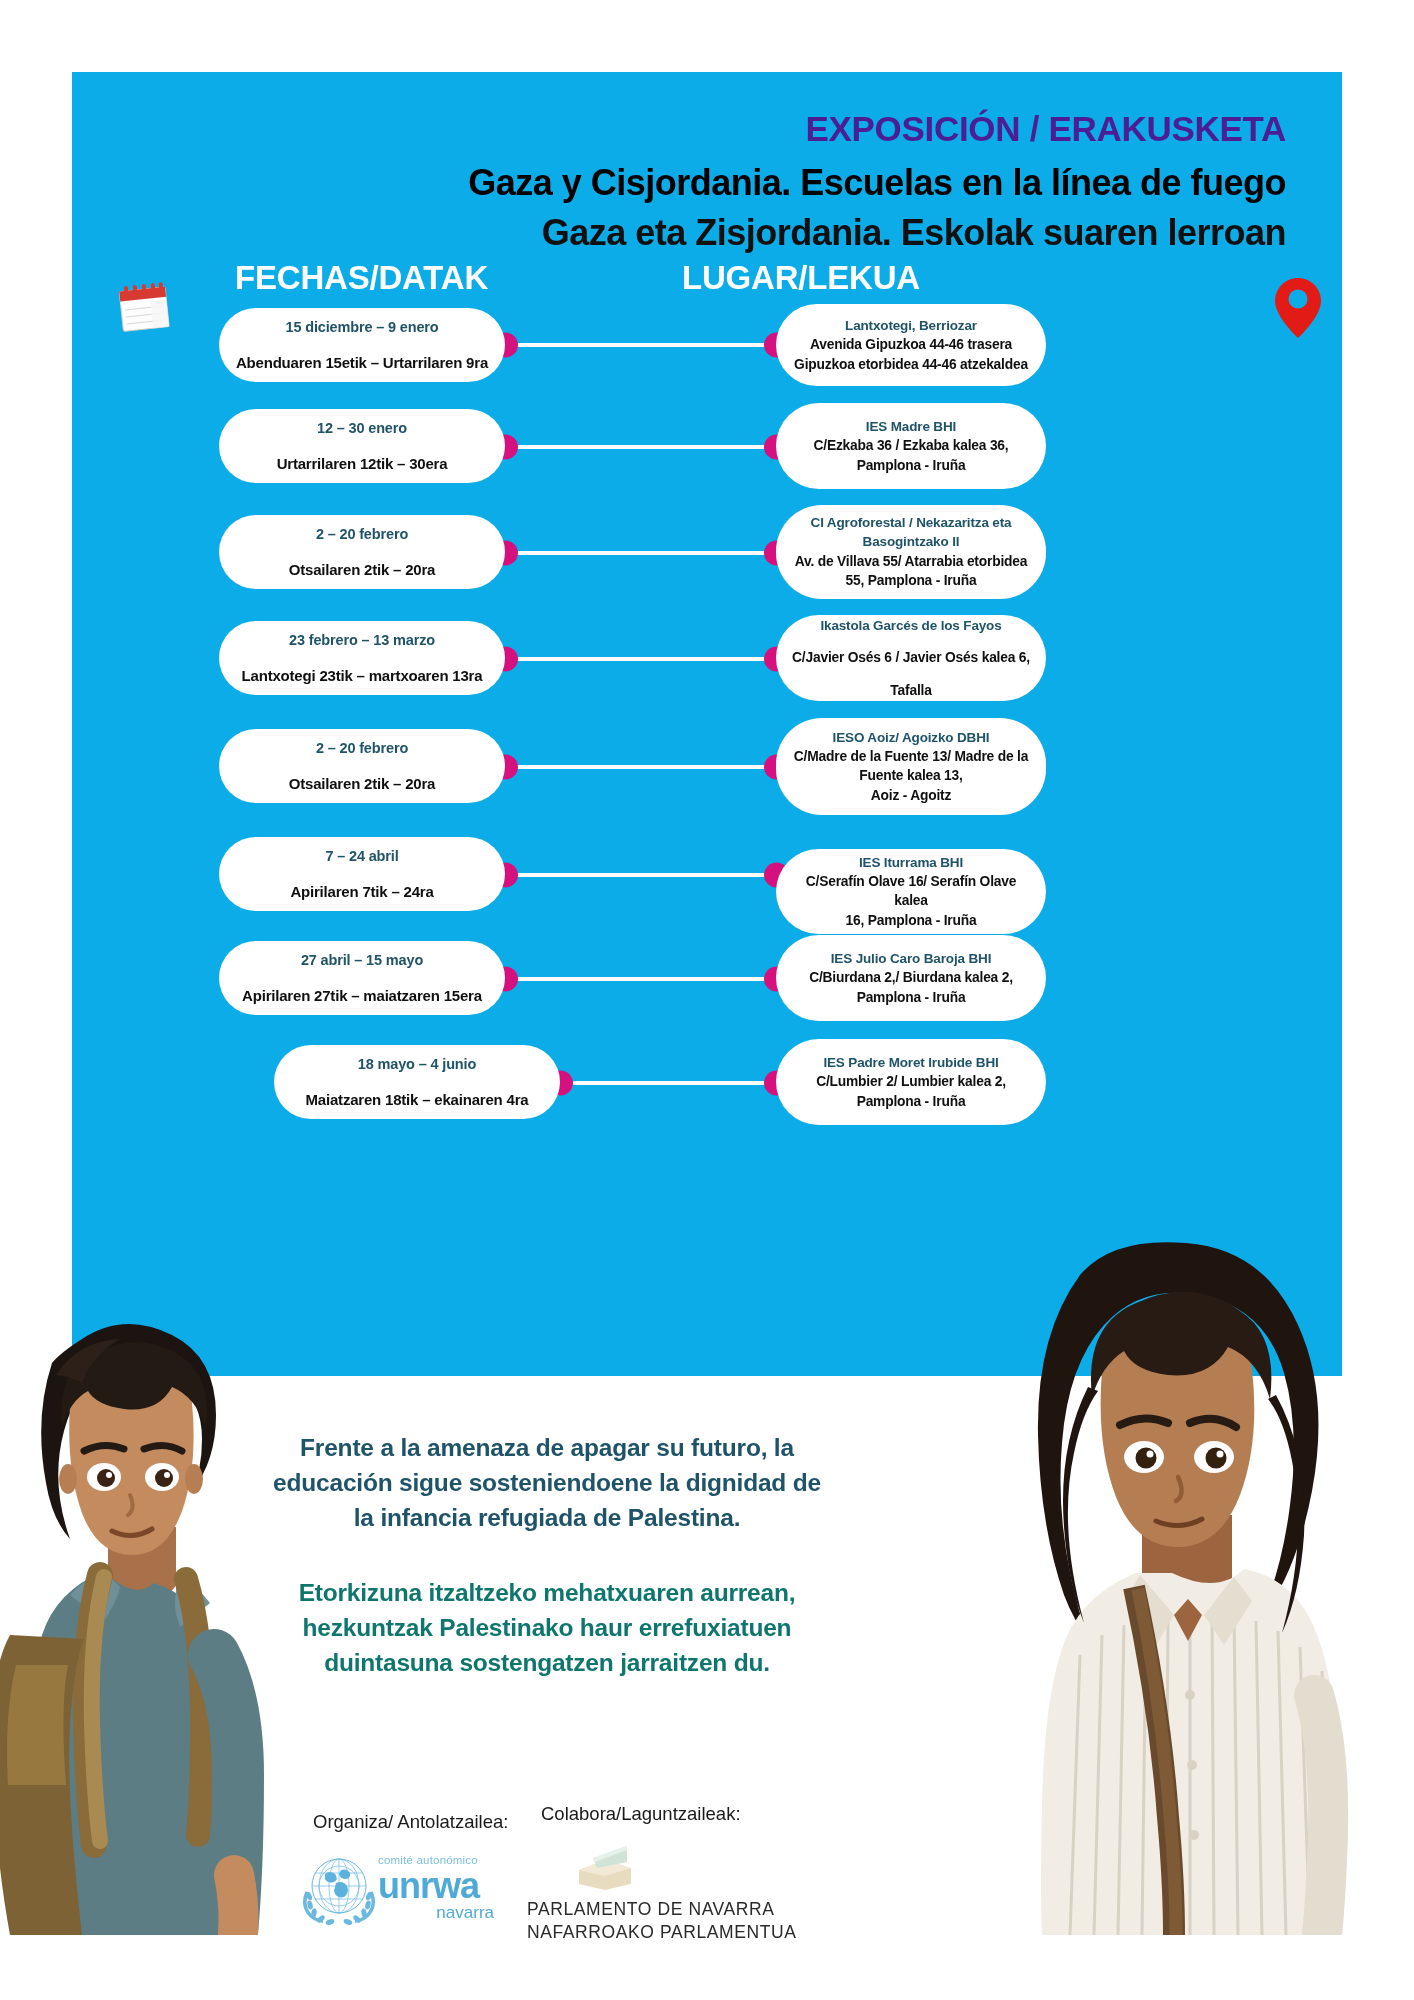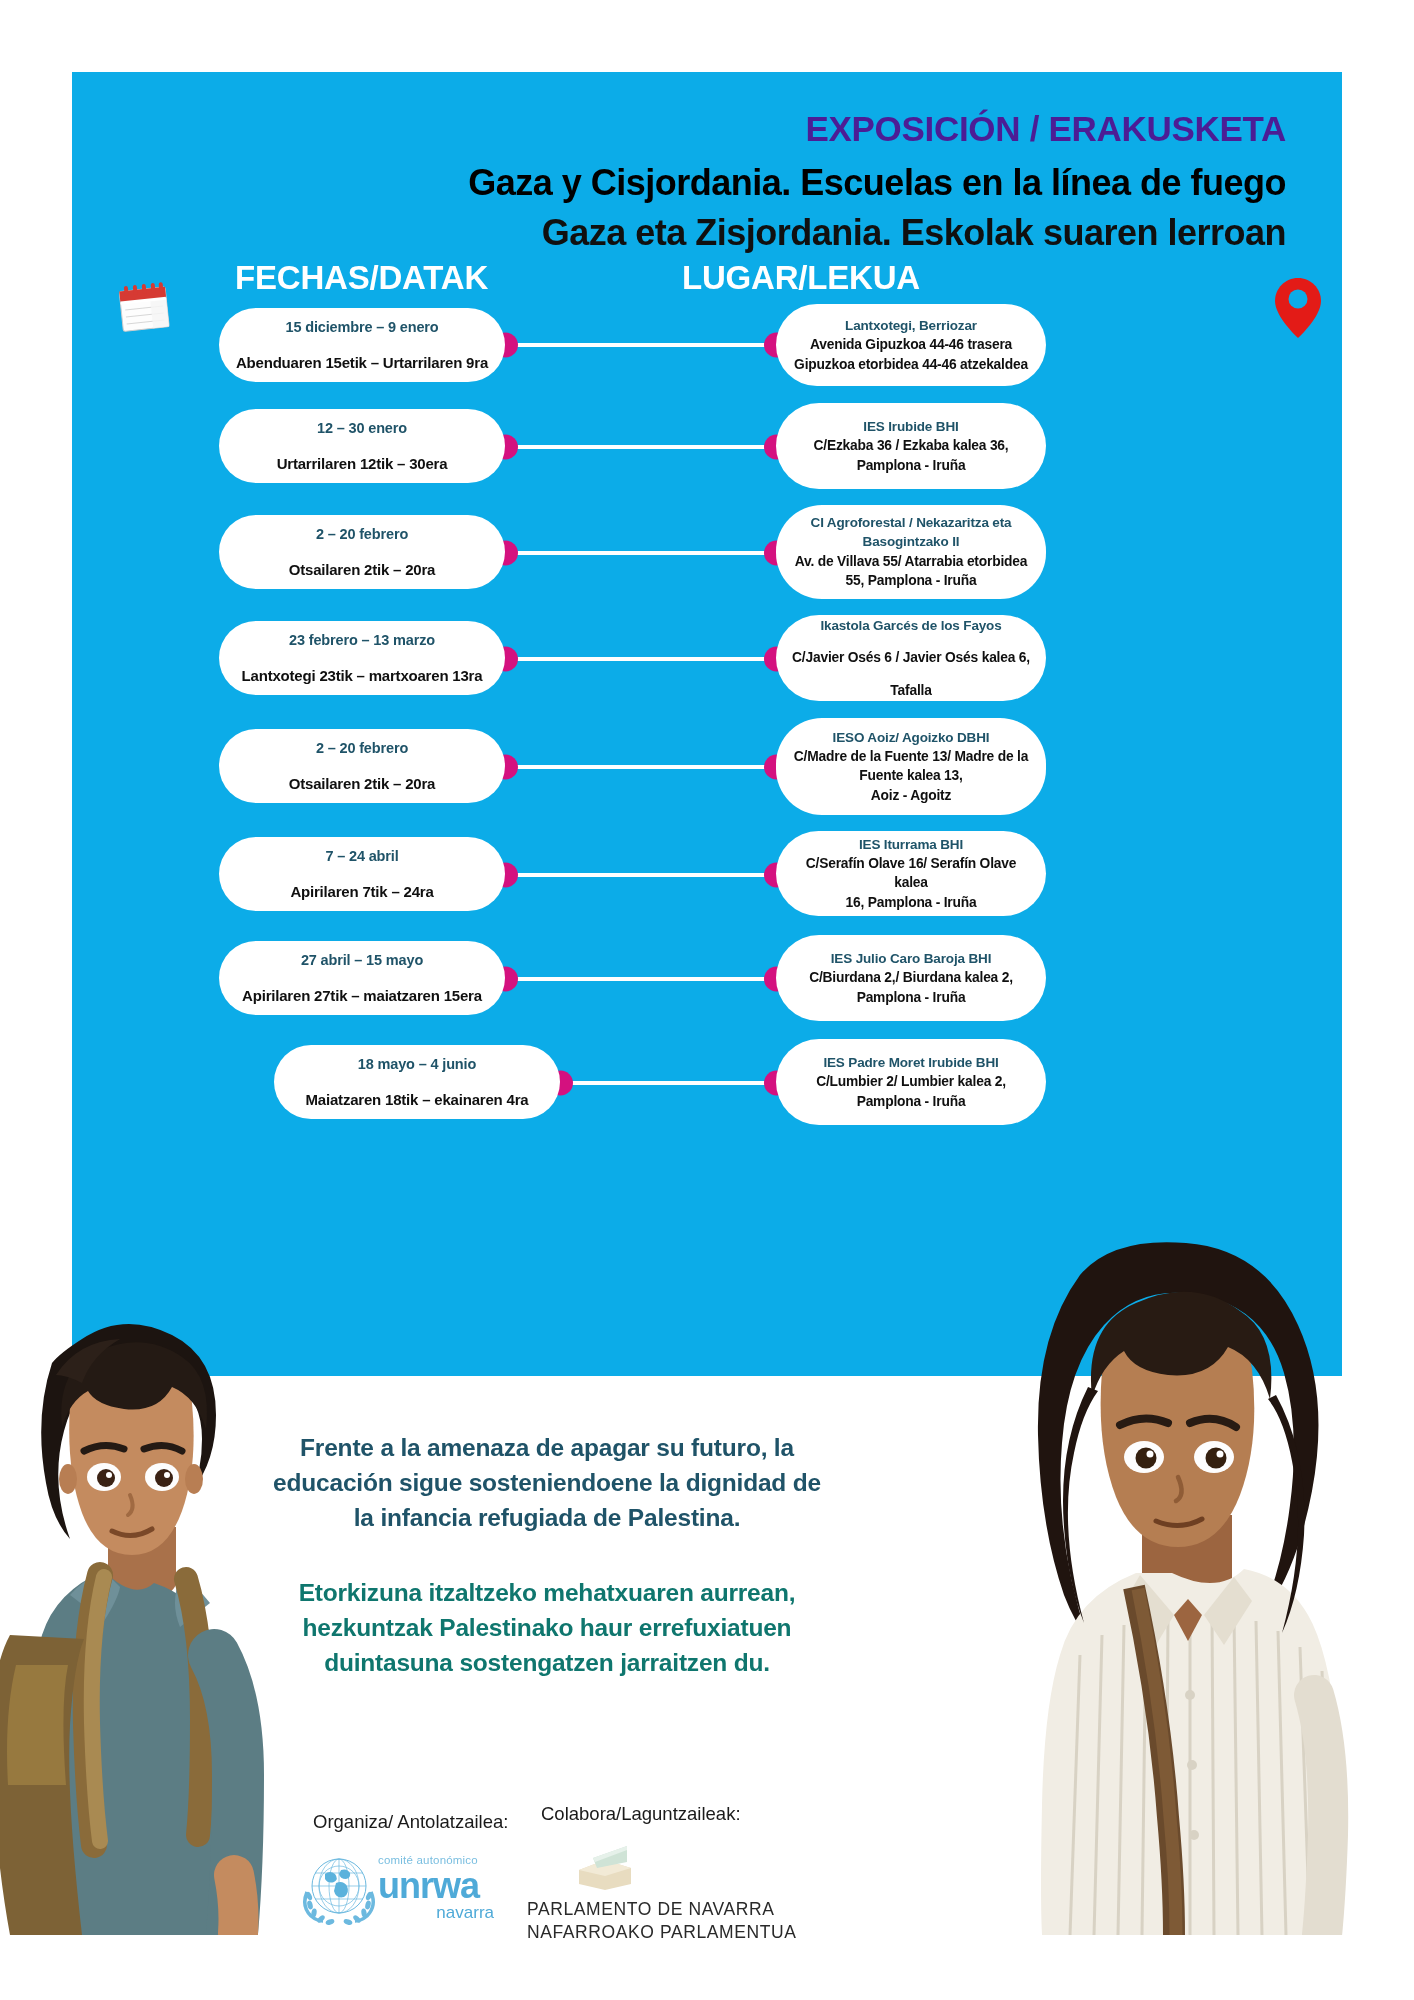--- a/index.html
+++ b/index.html
@@ -278,21 +278,21 @@
 
       <div class="row" style="height:95px;">
         <div class="connector" style="left:433px; width:271px;"></div>
         <div class="dot" style="left:421px;"></div>
         <div class="dot" style="left:692px;"></div>
         <div class="pill date" style="top:10px; height:74px;">
           <div class="line-1">12 – 30 enero</div>
           <div class="line-2">Urtarrilaren 12tik – 30era</div>
         </div>
         <div class="pill place" style="top:4px; height:86px;">
-          <div class="line-1">IES Irubide BHI</div>
+          <div class="line-1">IES Madre BHI</div>
           <div class="line-2">C/Ezkaba 36 / Ezkaba kalea 36,</div>
           <div class="line-2">Pamplona - Iruña</div>
         </div>
       </div>
 
       <div class="row" style="height:99px;">
         <div class="connector" style="left:433px; width:271px;"></div>
         <div class="dot" style="left:421px;"></div>
         <div class="dot" style="left:692px;"></div>
         <div class="pill date" style="top:12px; height:74px;">
@@ -337,21 +337,21 @@
       </div>
 
       <div class="row" style="height:95px;">
         <div class="connector" style="left:433px; width:271px;"></div>
         <div class="dot" style="left:421px;"></div>
         <div class="dot" style="left:692px;"></div>
         <div class="pill date" style="top:10px; height:74px;">
           <div class="line-1">7 – 24 abril</div>
           <div class="line-2">Apirilaren 7tik – 24ra</div>
         </div>
-        <div class="pill place" style="top:4px; height:85px;">
+        <div class="pill place" style="top:22px; height:85px;">
           <div class="line-1">IES Iturrama BHI</div>
           <div class="line-2">C/Serafín Olave 16/ Serafín Olave kalea</div>
           <div class="line-2">16, Pamplona - Iruña</div>
         </div>
       </div>
 
       <div class="row" style="height:95px;">
         <div class="connector" style="left:433px; width:271px;"></div>
         <div class="dot" style="left:421px;"></div>
         <div class="dot" style="left:692px;"></div>

